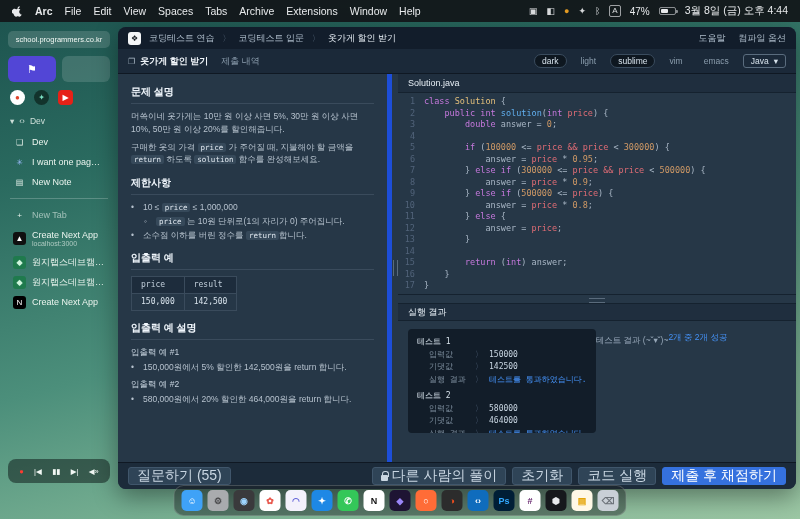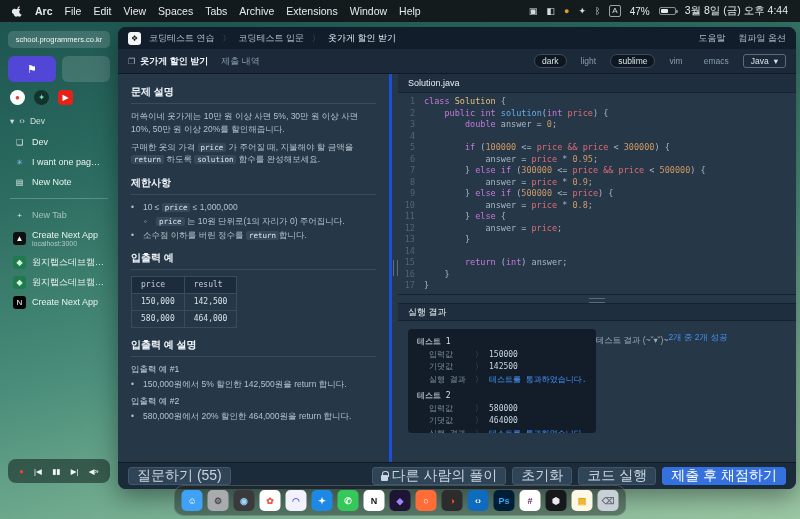--- a/index.html
+++ b/index.html
@@ -53,21 +53,21 @@
 .toolbar{height:25px;background:#1B2939;border-bottom:1px solid #0F1823;display:flex;align-items:center;padding:0 10px;gap:13px;font-size:9px;flex:none}
 .tab-main{display:flex;align-items:center;gap:5px;color:#EFF4F9;font-weight:bold;white-space:nowrap}
 .doc-ic{font-size:8px;color:#AEBDCB;font-weight:normal}
 .tab-sub{color:#8B9DAD;white-space:nowrap}
 .tb-right{margin-left:auto;display:flex;align-items:center;gap:7px;color:#8B9DAD;font-size:8.5px}
 .pill{padding:1px 7px;border-radius:9px;white-space:nowrap}
 .pill.sel{background:#0E1720;color:#D7E2EB;border:1px solid #3A4C5E}
 .lang-select{border:1px solid #5A6C7E;border-radius:3px;padding:1px 7px;color:#D7E2EB;display:flex;gap:5px;align-items:center;white-space:nowrap}
 .site-body{flex:1;display:flex;min-height:0}
 
-.problem{width:274px;flex:none;border-right:3px solid #1d4ed8;padding:10px 13px;overflow:hidden;font-size:8.5px;line-height:1.5;color:#B6C2CE}
+.problem{width:274px;flex:none;border-right:5px solid #1d4ed8;padding:10px 13px;overflow:hidden;font-size:8.5px;line-height:1.5;color:#B6C2CE}
 .sec{margin-bottom:9px}
 .sec-title{font-size:10px;font-weight:bold;color:#F0F6FC;border-bottom:1px solid #3A4B5C;padding-bottom:4px;margin-bottom:6px}
 .para{margin-bottom:5px}
 .inline-code{font-family:"DejaVu Sans Mono",monospace;font-size:7.5px;background:rgba(130,155,180,.18);border-radius:2px;padding:0 3px;color:#E2EAF2}
 .bullet{display:flex;gap:5px;margin-bottom:1px}
 .bullet .marker{flex:none;width:7px}
 .bullet.l2{margin-left:13px}
 .io-table{border-collapse:collapse;margin-top:1px;font-size:8px}
 .io-table th,.io-table td{border:1px solid #3A4B5C;padding:2px 9px;text-align:left;font-family:"DejaVu Sans Mono",monospace;font-weight:normal;color:#D7E2EB}
 .io-table th{background:#1D2C3C;color:#C2CFDB}
@@ -270,24 +270,20 @@
                 <tr id="io-head">
                   <th>price</th>
                   <th>result</th>
                 </tr>
               </thead>
             <tbody id="io-body">
                 <tr>
                   <td>150,000</td>
                   <td>142,500</td>
                 </tr>
-                <tr>
-                  <td>580,000</td>
-                  <td>464,000</td>
-                </tr>
               </tbody>
           </table>
         </div>
         <div class="sec">
           <div class="sec-title">입출력 예 설명</div>
           <div id="examples">
               <div class="ex-sub">입출력 예 #1</div>
               <div class="bullet">
                 <span class="marker">•</span>
                 <span>150,000원에서 5% 할인한 142,500원을 return 합니다.</span>

